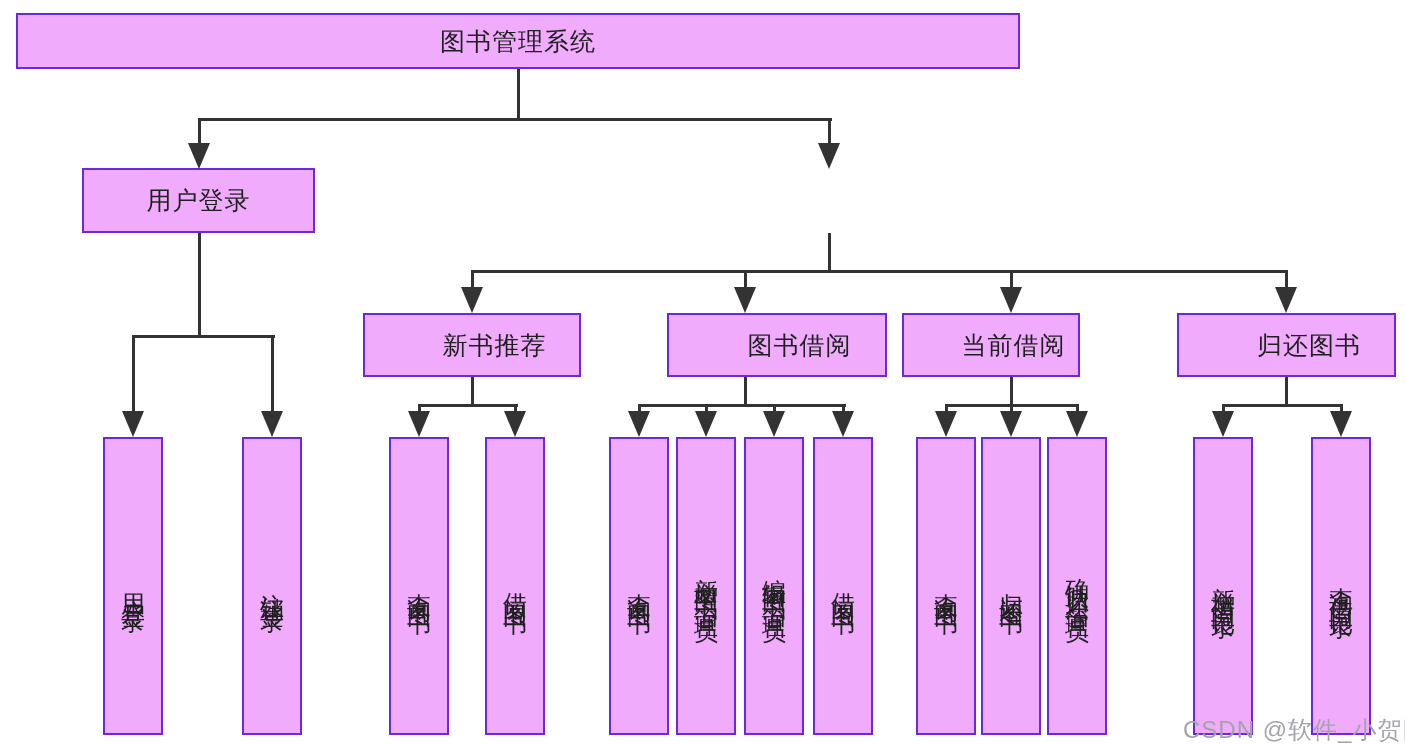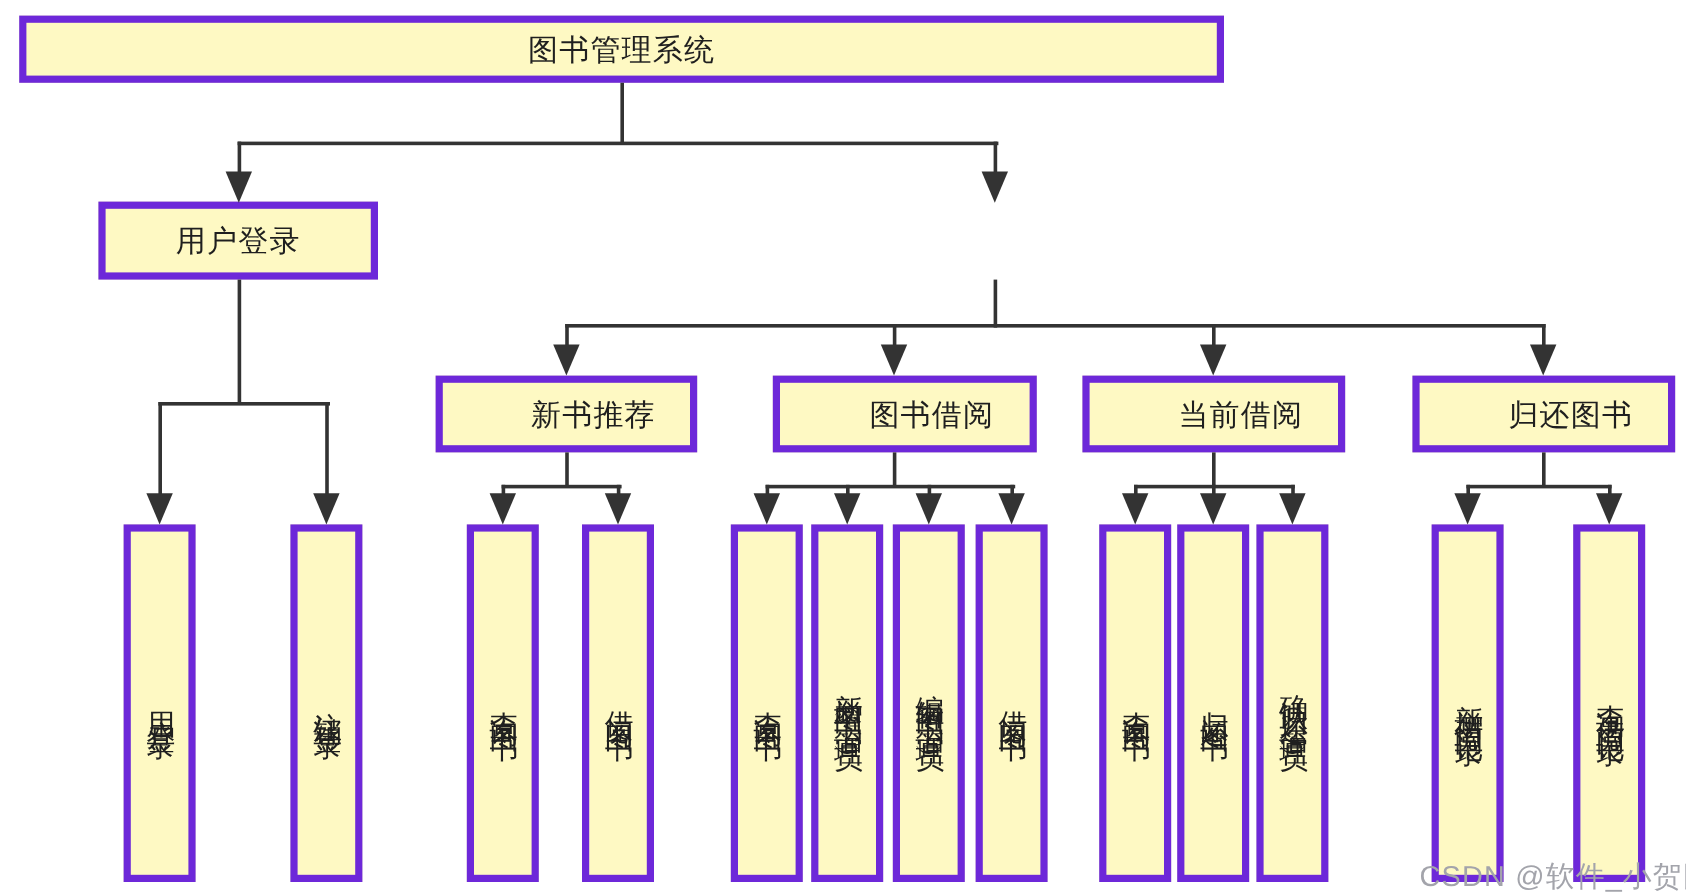--- a/index.html
+++ b/index.html
@@ -6,22 +6,22 @@
   #stage{
     position:relative;
     width:1405px;height:747px;
     background:#ffffff;
     font-family:"Liberation Sans","DejaVu Sans",sans-serif;
     overflow:hidden;
   }
   .box{
     position:absolute;
     box-sizing:border-box;
-    background:#fef9c3;
-    border:6px solid #6d28d9;
+    background:#f0abfc;
+    border:2px solid #6d28d9;
     display:flex;align-items:center;justify-content:center;
     color:#1f1f1f;
     font-size:25px;
     letter-spacing:1px;
     text-align:center;
   }
   .l2{top:168px;height:65px;}
   .l3{top:313px;height:64px;padding-left:45px;}
   .leaf{
     top:437px;height:298px;width:60px;
@@ -52,22 +52,22 @@
 </head>
 <body>
 
 <div id="stage">
 
   <div class="box" style="left:16px;top:13px;width:1004px;height:56px">图书管理系统</div>
 
   <div class="box l2" style="left:82px;width:233px">用户登录</div>
 
   <div class="box l3" style="left:363px;width:218px">新书推荐</div>
-  <div class="box l3" style="left:644px;width:220px">图书借阅</div>
-  <div class="box l3" style="left:902px;width:219px">当前借阅</div>
+  <div class="box l3" style="left:667px;width:220px">图书借阅</div>
+  <div class="box l3" style="left:902px;width:178px">当前借阅</div>
   <div class="box l3" style="left:1177px;width:219px">归还图书</div>
 
   <div class="box leaf" style="left:103px">用户登录</div>
   <div class="box leaf" style="left:242px">注销登录</div>
   <div class="box leaf" style="left:389px">查询图书</div>
   <div class="box leaf" style="left:485px">借阅图书</div>
   <div class="box leaf" style="left:609px">查询图书</div>
   <div class="box leaf" style="left:676px">新增图书（管理员）</div>
   <div class="box leaf" style="left:744px">编辑图书（管理员）</div>
   <div class="box leaf" style="left:813px">借阅图书</div>

